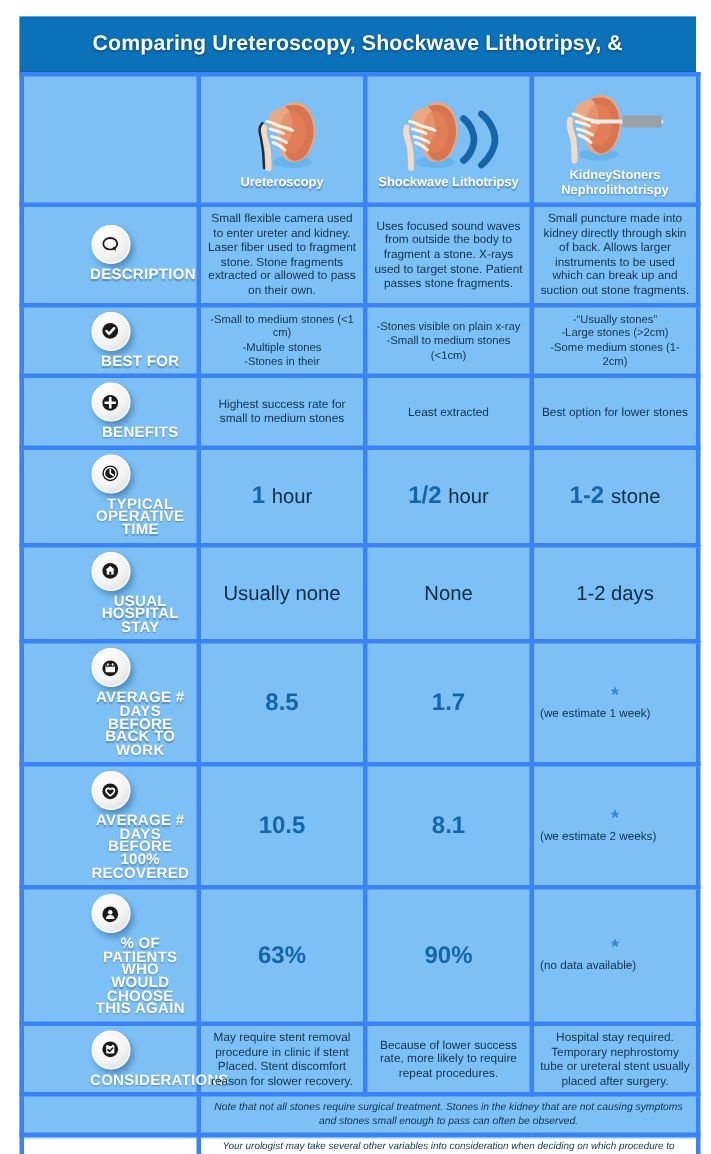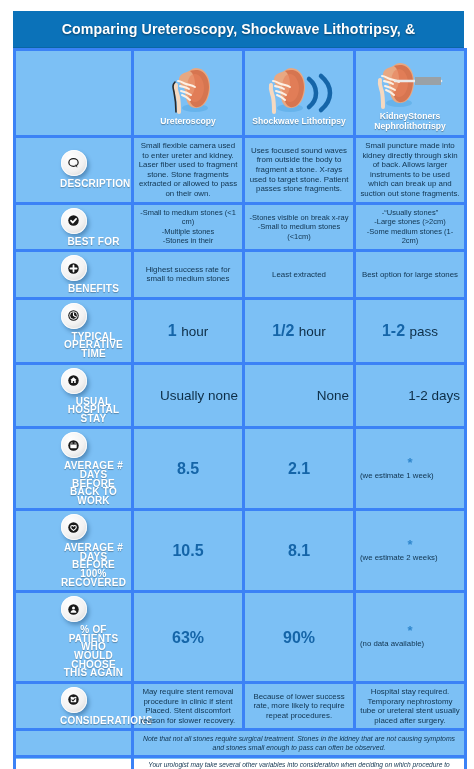--- a/index.html
+++ b/index.html
@@ -73,21 +73,21 @@
     text-align:center;color:#10334f;font-size:7.9px;line-height:9.6px;
   }
   .bullets{
     text-align:center;color:#10334f;font-size:7.5px;line-height:9.4px;
   }
   .bigval{
     text-align:center;font-size:16px;font-weight:bold;color:#1565a8;line-height:19px;margin-top:44px;
   }
   .bigval .unit{color:#0d2d46;font-weight:normal;font-size:13.5px;}
   .plainval{
-    text-align:right;font-size:13.5px;color:#0d2d46;line-height:17px;
+    text-align:center;font-size:13.5px;color:#0d2d46;line-height:17px;
   }
   .star{
     text-align:center;color:#2f86cc;font-size:13px;line-height:11px;font-weight:bold;
   }
   .starnote{
     color:#10334f;font-size:7.8px;line-height:11px;margin-top:2px;
   }
   
   .note{
     text-align:center;color:#10334f;font-size:6.9px;line-height:9px;
@@ -219,21 +219,21 @@
               </svg>
         </div>
         <div class="lbltext">BEST FOR</div>
       </td>
       <td>
         <div class="bullets">-Small to medium stones (&lt;1 cm)</div>
         <div class="bullets">-Multiple  stones</div>
         <div class="bullets">-Stones in their</div>
       </td>
       <td>
-        <div class="bullets">-Stones visible on break x-ray</div>
+        <div class="bullets">-Stones visible on plain x-ray</div>
         <div class="bullets">-Small to medium stones (&lt;1cm)</div>
       </td>
       <td>
         <div class="bullets">-“Usually stones”</div>
         <div class="bullets">-Large stones (&gt;2cm)</div>
         <div class="bullets">-Some medium stones (1-2cm)</div>
       </td>
     </tr>
 
     <tr>
@@ -241,21 +241,21 @@
         <div class="badge">
           <svg width="15" height="15" viewBox="0 0 16 16">
                 <circle cx="8" cy="8" r="5.6" fill="#1a1a1a"></circle>
                 <path d="M8 4.7v6.6M4.7 8h6.6" stroke="#fff" stroke-width="1.9" stroke-linecap="round"></path>
               </svg>
         </div>
         <div class="lbltext">BENEFITS</div>
       </td>
       <td class="para">Highest success rate for small to medium stones</td>
       <td class="para">Least extracted</td>
-      <td class="para">Best option for large stones</td>
+      <td class="para">Best option for lower stones</td>
     </tr>
 
     <tr>
       <td class="lbl">
         <div class="badge">
           <svg width="15" height="15" viewBox="0 0 16 16">
                 <circle cx="8" cy="8" r="5.6" fill="#1a1a1a"></circle>
                 <circle cx="8" cy="8" r="4.1" fill="none" stroke="#fff" stroke-width="1"></circle>
                 <path d="M8 5.2V8l2.1 1.4" stroke="#fff" stroke-width="1.2" fill="none" stroke-linecap="round"></path>
               </svg>
@@ -265,21 +265,21 @@
       <td class="bigval">
         <span>1</span>
         <span class="unit">hour</span>
       </td>
       <td class="bigval">
         <span>1/2</span>
         <span class="unit">hour</span>
       </td>
       <td class="bigval">
         <span>1-2</span>
-        <span class="unit">pass</span>
+        <span class="unit">stone</span>
       </td>
     </tr>
 
     <tr>
       <td class="lbl">
         <div class="badge">
           <svg width="15" height="15" viewBox="0 0 16 16">
                 <circle cx="8" cy="8" r="5.6" fill="#1a1a1a"></circle>
                 <path d="M8 4.4L4.6 7.4h.9v3.3h4.9V7.4h.9z" fill="#fff"></path>
                 <rect x="7.3" y="8.6" width="1.4" height="2.1" fill="#1a1a1a"></rect>
@@ -300,21 +300,21 @@
                 <rect x="4.6" y="5.4" width="6.8" height="5.4" rx=".7" fill="#fff"></rect>
                 <rect x="4.6" y="5.4" width="6.8" height="1.6" rx=".7" fill="#1a1a1a"></rect>
                 <rect x="5.8" y="4.4" width="1" height="1.8" rx=".4" fill="#fff"></rect>
                 <rect x="9.2" y="4.4" width="1" height="1.8" rx=".4" fill="#fff"></rect>
               </svg>
         </div>
         <div class="lbltext">AVERAGE # DAYS</div>
         <div class="lbltext">BEFORE BACK TO WORK</div>
       </td>
       <td class="bigval">8.5</td>
-      <td class="bigval">2.1</td>
+      <td class="bigval">1.7</td>
       <td>
         <div class="star">*</div>
         <div class="starnote">(we estimate 1 week)</div>
       </td>
     </tr>
 
     <tr>
       <td class="lbl">
         <div class="badge">
           <svg width="15" height="15" viewBox="0 0 16 16">

